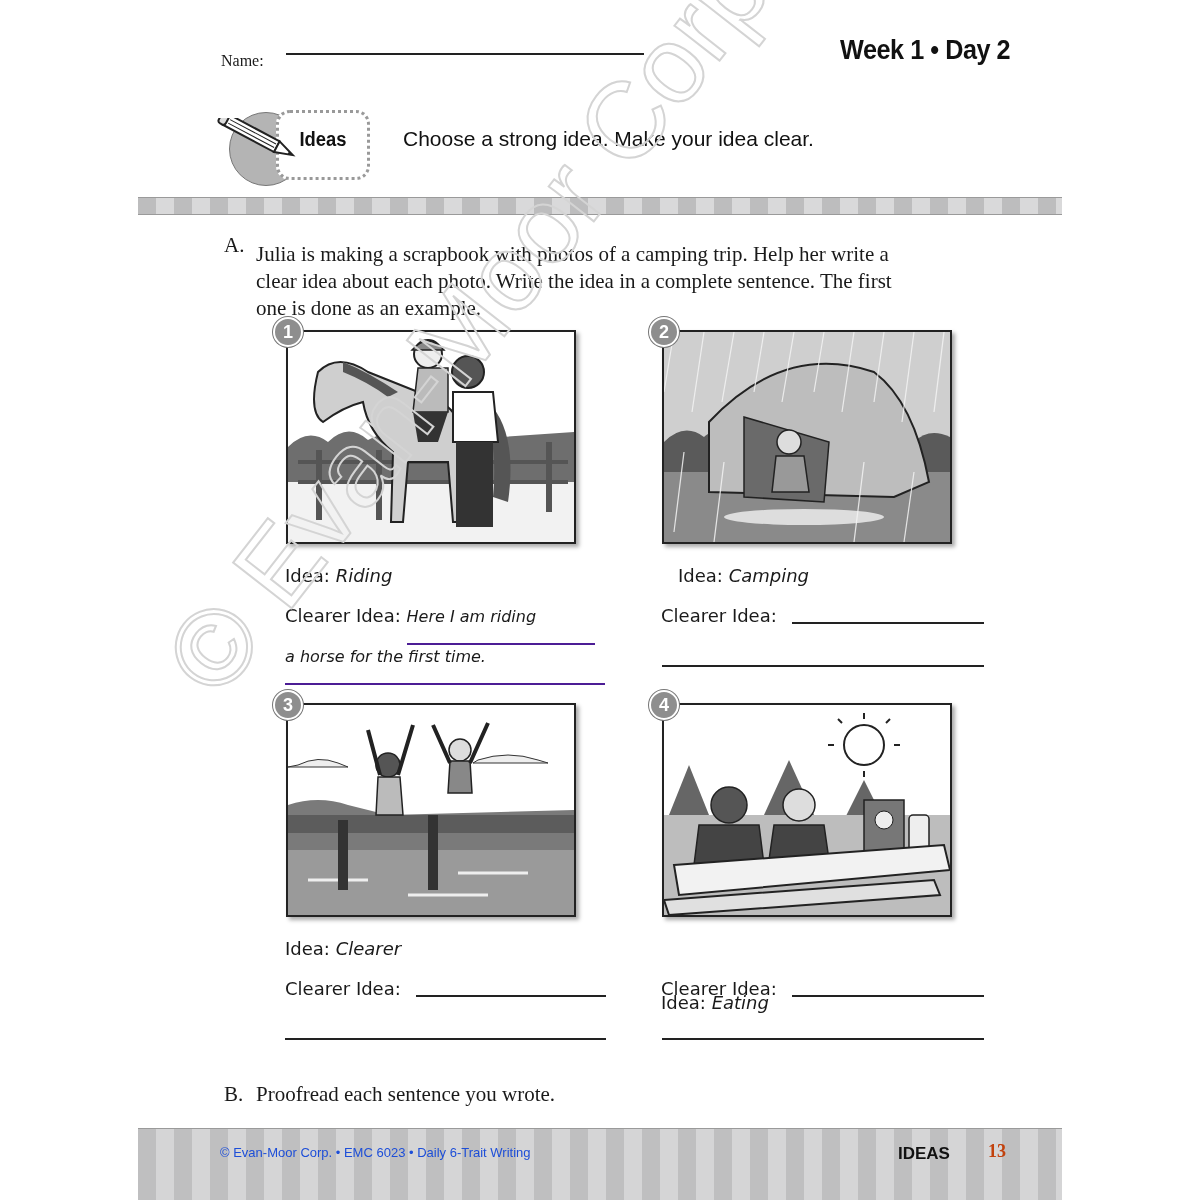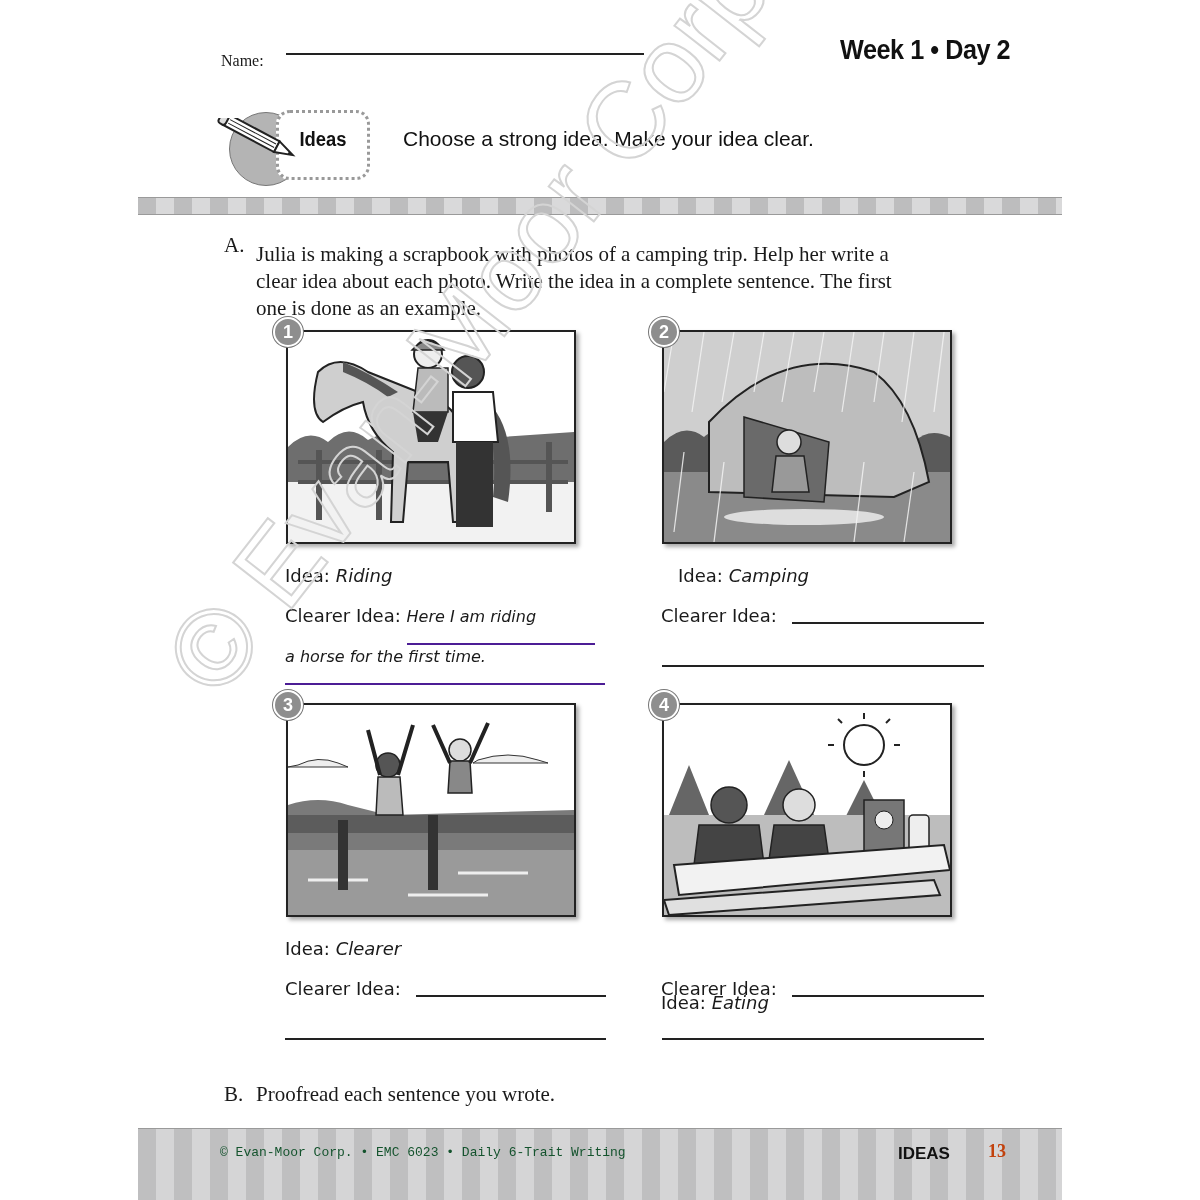--- a/index.html
+++ b/index.html
@@ -34,21 +34,21 @@
   .frame { width:286px; height:210px; border:2px solid #222; background:#e9e9e9; box-shadow:3px 3px 4px #aaa; overflow:hidden; }
   .num-badge { width:26px; height:26px; border-radius:50%; background:#8e8e8e; border:2px solid #fff; box-shadow:0 0 0 1px #777; color:#fff; font-weight:bold; font-size:18px; text-align:center; line-height:26px; }
 
   
   .idea { font-family:"DejaVu Sans", sans-serif; font-size:18px; color:#1a1a1a; }
   .hand { font-family:"DejaVu Sans", sans-serif; font-style:italic; }
   .answer-line { border-bottom:2px solid #222; }
   .handwritten-ul { font-family:"DejaVu Sans", sans-serif; font-size:16px; font-style:italic; border-bottom:2px solid #4c1d95; padding-bottom:17px; }
 
   
-  .footer-copy { left:220px; top:1145px; font-size:13px; color:#14532d;font-family:Liberation Mono, monospace; }
+  .footer-copy { left:220px; top:1145px; font-size:13px; color:#1d4ed8; }
   .footer-trait { left:898px; top:1144px; font-weight:bold; font-size:17px; color:#111; }
   .footer-page { left:988px; top:1141px; font-family:"Liberation Serif", serif; font-weight:bold; font-size:18px; color:#c2410c; }
 
   
   .watermark { left:140px; top:640px; font-family:"Liberation Sans", sans-serif; font-size:108px; color:rgba(0,0,0,0); -webkit-text-stroke:2px #d4d4d4; transform:rotate(-52deg); transform-origin:left top; white-space:nowrap; pointer-events:none; }
 </style>
 </head>
 <body>
 
 <div class="abs name-label">Name:</div>

